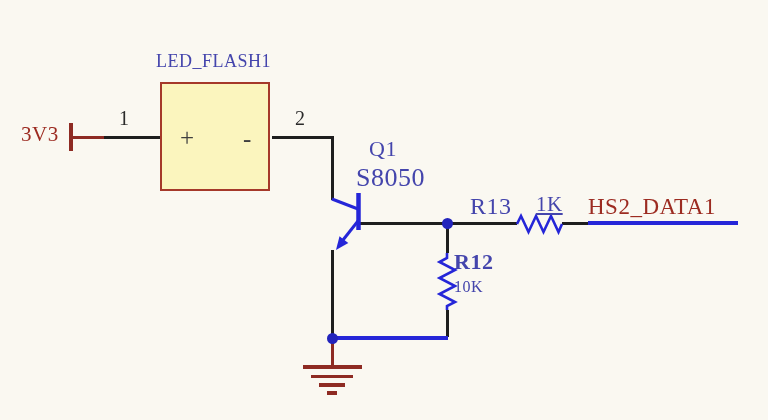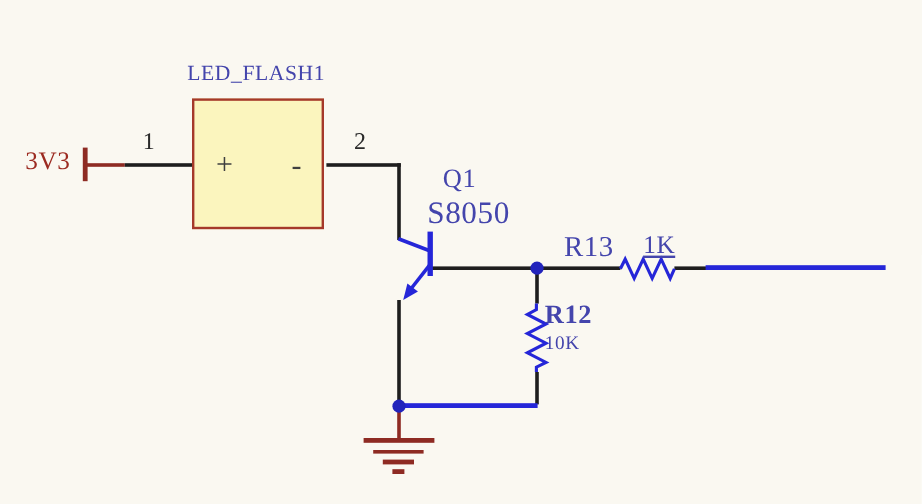--- a/index.html
+++ b/index.html
@@ -84,14 +84,15 @@
   <span class="t black-label" style="left:295px;top:108px;font-size:20px;">2</span>
   <span class="t blue-label" style="left:156px;top:52px;font-size:18px;">LED_FLASH1</span>
   <span class="t black-label" style="left:180px;top:125px;font-size:25px;color:#3F3F3F;">+</span>
   <span class="t black-label" style="left:243px;top:126px;font-size:25px;color:#3F3F3F;">-</span>
   <span class="t blue-label" style="left:358px;top:138px;font-size:22px;margin-left:11px;">Q1</span>
   <span class="t blue-label" style="left:356px;top:165px;font-size:26px;">S8050</span>
   <span class="t blue-label" style="left:470px;top:194px;font-size:24px;">R13</span>
   <span class="t blue-label" style="left:536px;top:194px;font-size:21px;text-decoration:underline;">1K</span>
   <span class="t blue-label" style="left:454px;top:251px;font-size:22px;font-weight:bold;">R12</span>
   <span class="t blue-label" style="left:454px;top:279px;font-size:16px;">10K</span>
+  <span class="t red-label" style="left:588px;top:195px;font-size:23px;">HS2_DATA1</span>
 
 </div>
 
 </body></html>

